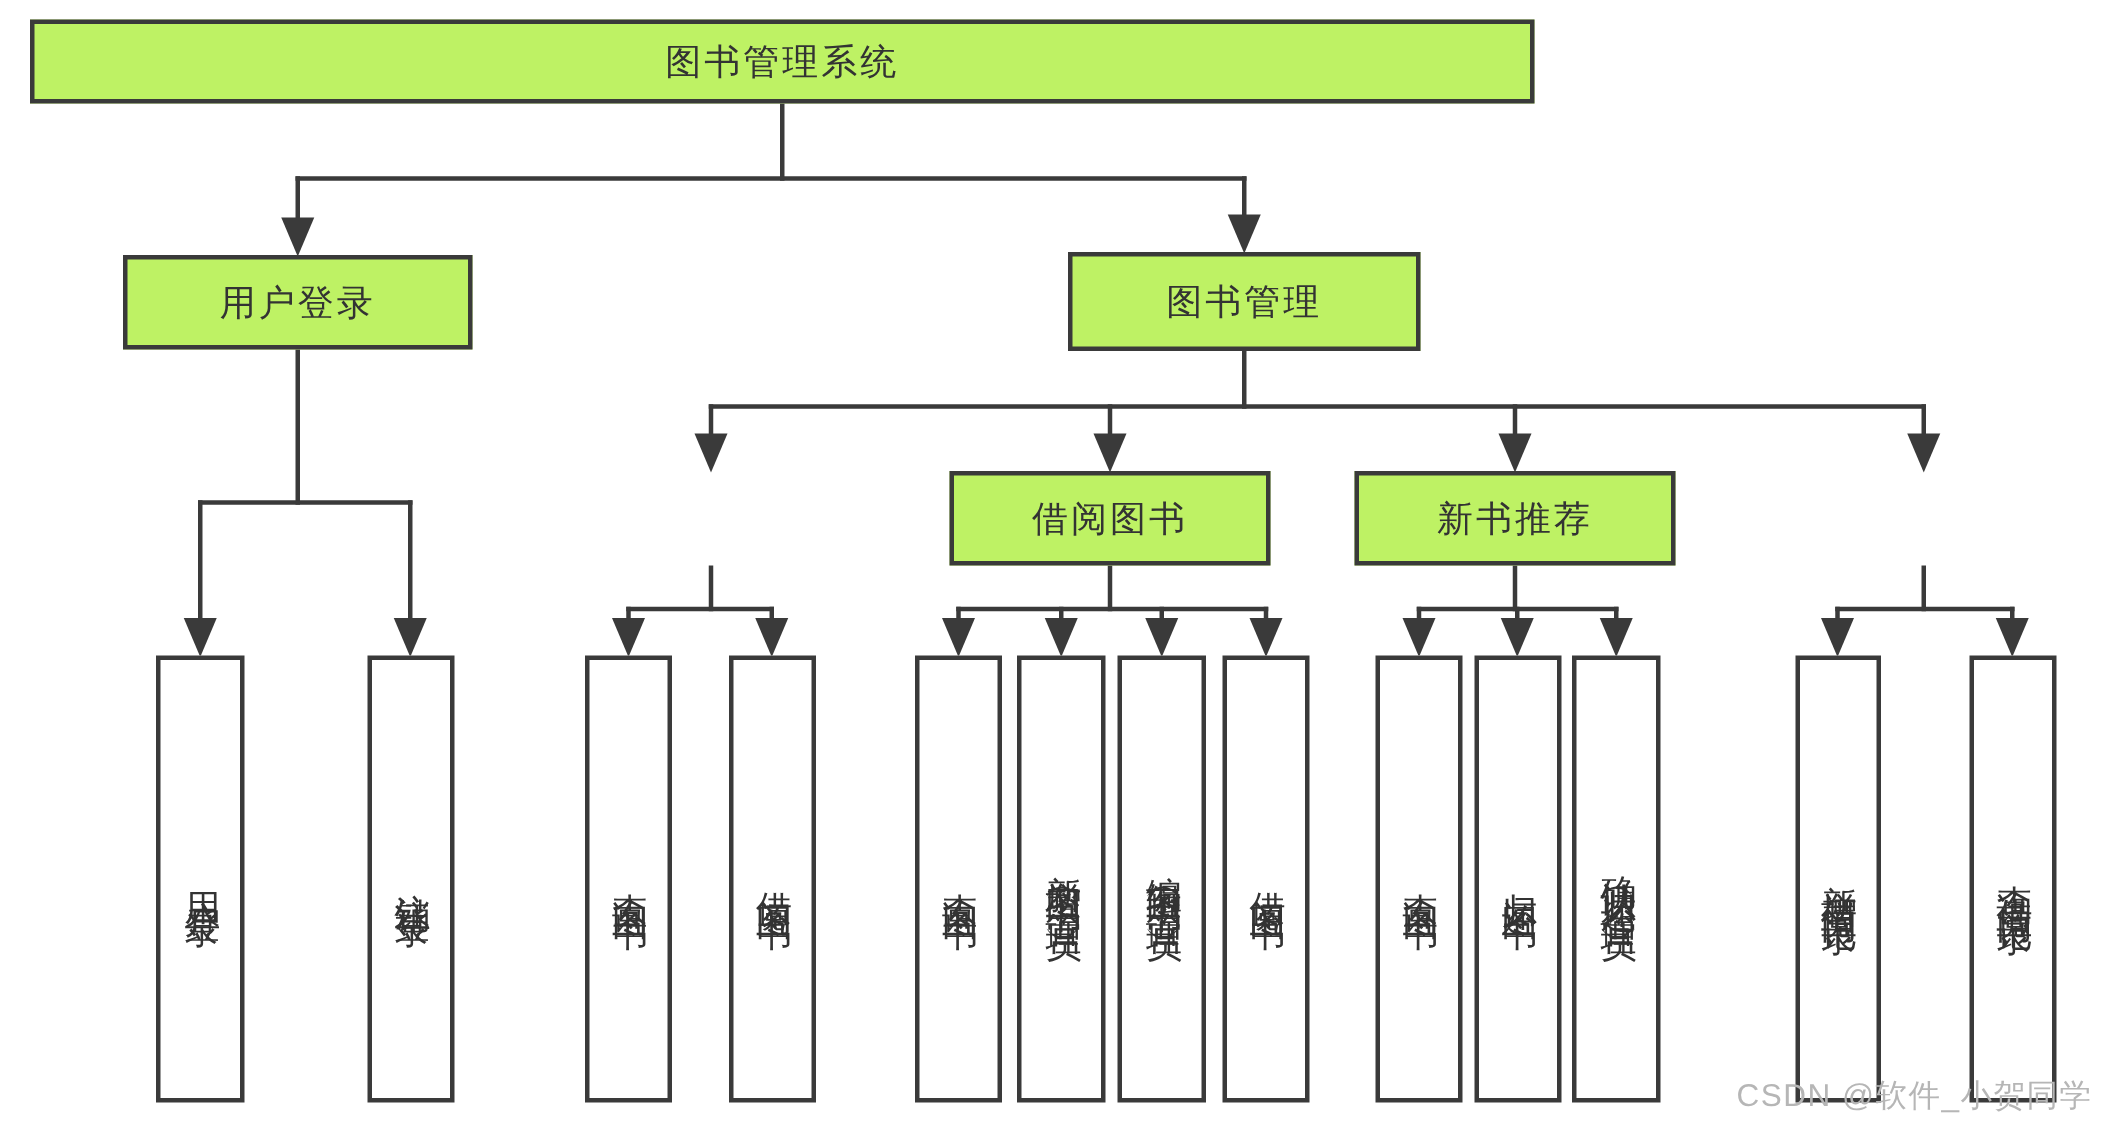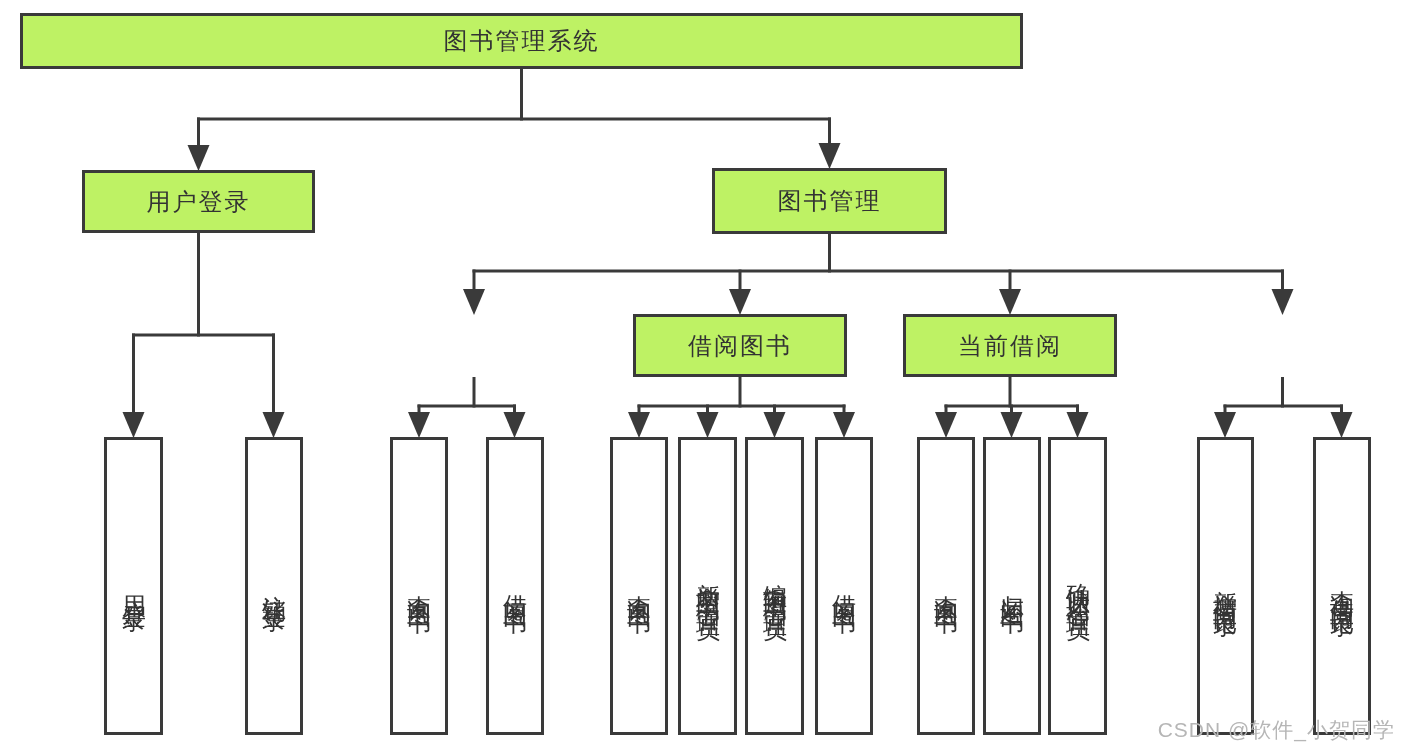--- a/index.html
+++ b/index.html
@@ -113,21 +113,21 @@
       <polygon points="1330.5,412 1352.5,412 1341.5,438"></polygon>
     </g>
   </svg>
 
   <div class="hbox" style="left:20px;top:13px;width:1003px;height:56px">图书管理系统</div>
 
   <div class="hbox" style="left:82px;top:170px;width:233px;height:63px">用户登录</div>
   <div class="hbox" style="left:712px;top:168px;width:235px;height:66px">图书管理</div>
 
   <div class="hbox" style="left:633px;top:314px;width:214px;height:63px">借阅图书</div>
-  <div class="hbox" style="left:903px;top:314px;width:214px;height:63px">当前借阅</div>
+  <div class="hbox" style="left:903px;top:314px;width:214px;height:63px">新书推荐</div>
 
   <div class="vbox" style="left:104px;top:437px;width:59px;height:298px">用户登录</div>
   <div class="vbox" style="left:245px;top:437px;width:58px;height:298px">注销登录</div>
 
   <div class="vbox" style="left:390px;top:437px;width:58px;height:298px">查询图书</div>
   <div class="vbox" style="left:486px;top:437px;width:58px;height:298px">借阅图书</div>
 
   <div class="vbox" style="left:610px;top:437px;width:58px;height:298px">查询图书</div>
   <div class="vbox" style="left:678px;top:437px;width:59px;height:298px">新增图书（管理员）</div>
   <div class="vbox" style="left:745px;top:437px;width:59px;height:298px">编辑图书（管理员）</div>

